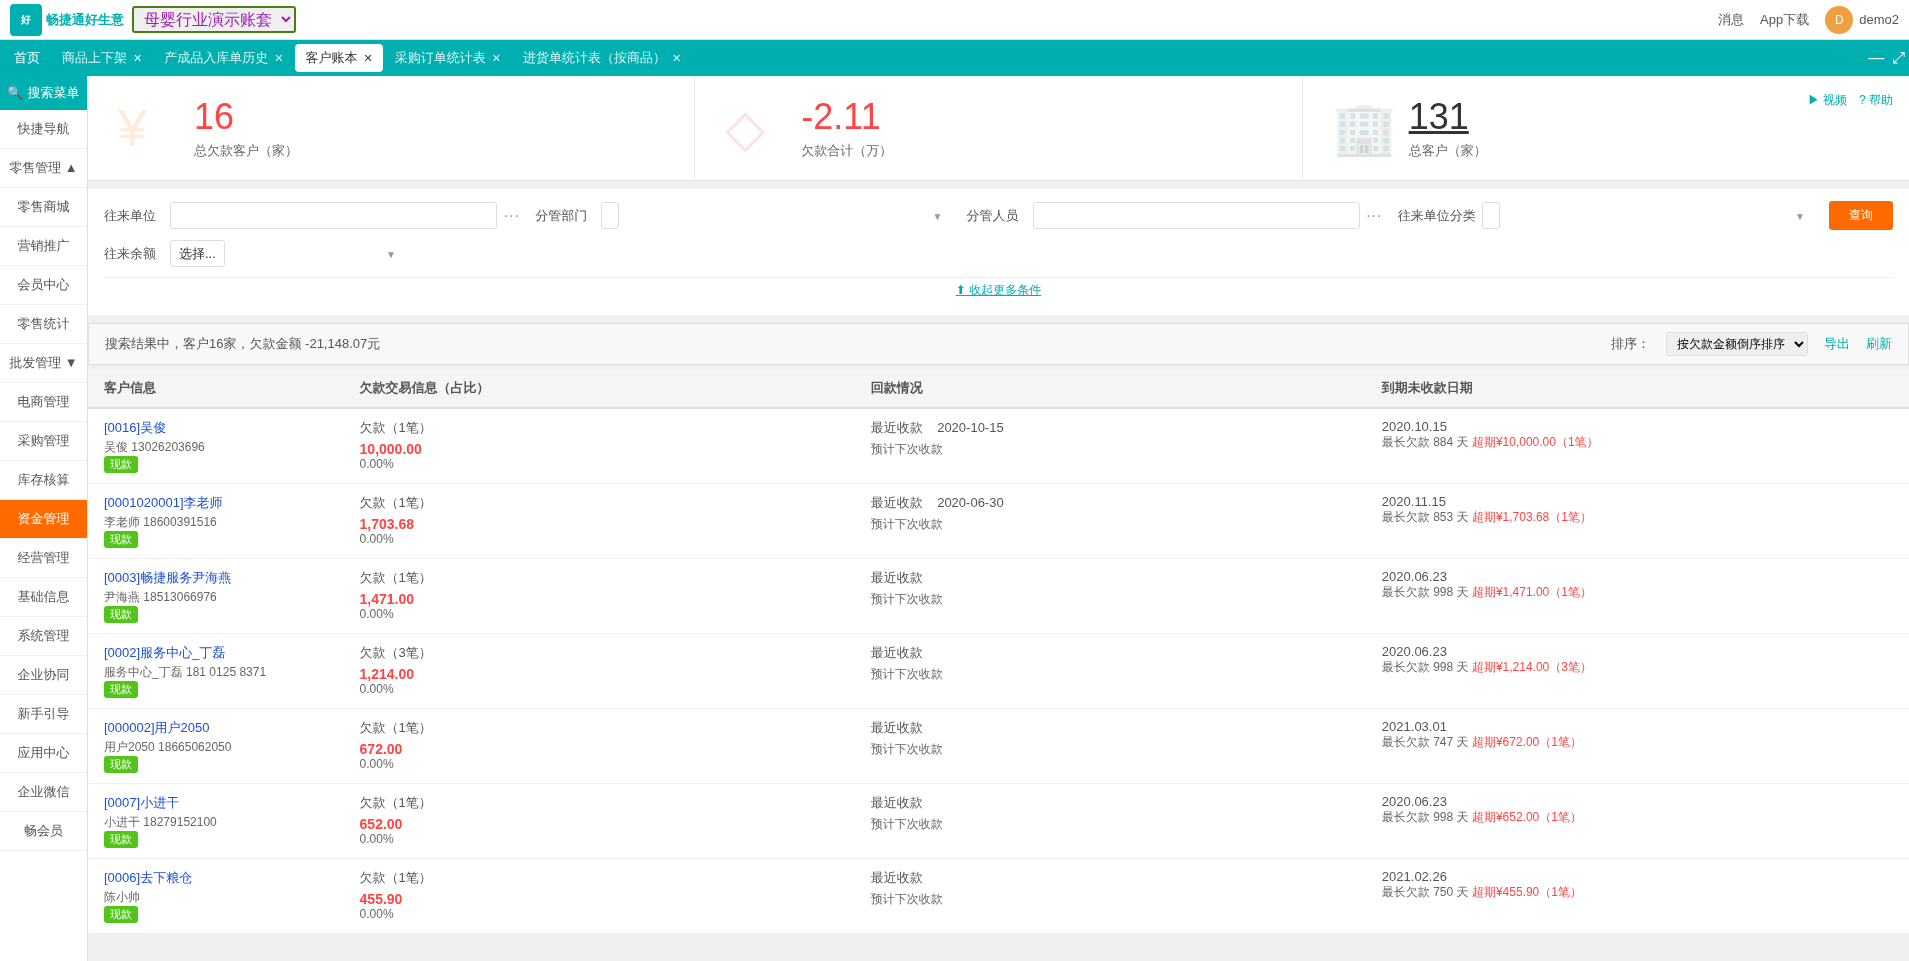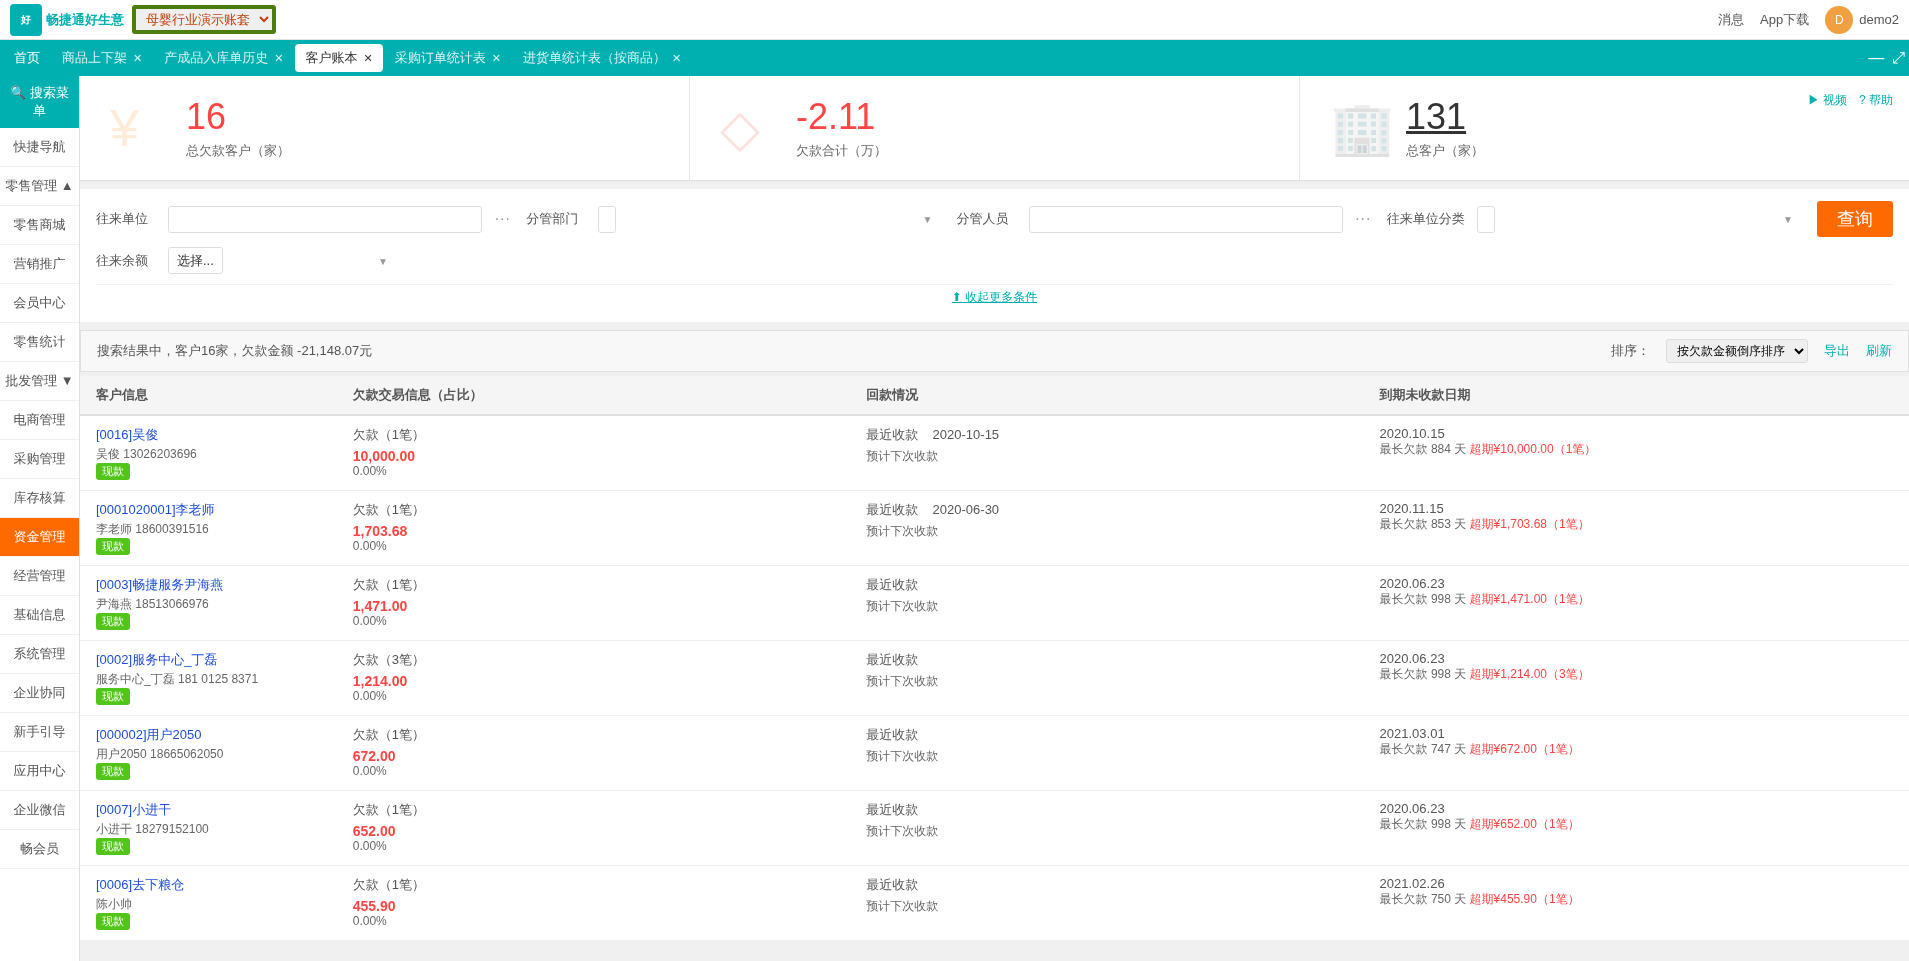--- a/index.html
+++ b/index.html
@@ -6,21 +6,21 @@
     body { background: #f0f0f0; font-size: 13px; color: #333; }
 
     
     .top-bar {
       display: flex; align-items: center; justify-content: space-between;
       background: #fff; height: 40px; padding: 0 10px;
       border-bottom: 1px solid #e0e0e0;
     }
     .top-bar-left { display: flex; align-items: center; gap: 8px; }
     .logo-text { color: #00b0b0; font-size: 13px; font-weight: bold; }
-    .company-select { font-size: 13px; color: #c2410c; border: 4px solid #4d7c0f; padding: 2px 6px; border-radius: 3px; }
+    .company-select { font-size: 16px; color: #a21caf; border: 2px solid #4d7c0f; padding: 2px 6px; border-radius: 3px; }
     .top-bar-right { display: flex; align-items: center; gap: 16px; font-size: 13px; color: #555; }
     .top-bar-right span { cursor: pointer; }
     .avatar-circle { width: 28px; height: 28px; border-radius: 50%; background: #f0a040; display: flex; align-items: center; justify-content: center; color: #fff; font-size: 12px; }
 
     
     .tab-bar {
       display: flex; align-items: center; background: #00b0b0; height: 36px;
       padding: 0 4px; gap: 2px; overflow-x: auto;
     }
     .tab-item {
@@ -31,21 +31,21 @@
     .tab-item.active { background: #fff; color: #333; border-radius: 4px; }
     .tab-item.home { background: transparent; color: #fff; }
     .tab-close { font-size: 11px; color: inherit; cursor: pointer; }
     .tab-bar-actions { margin-left: auto; display: flex; gap: 8px; color: #fff; font-size: 16px; cursor: pointer; }
 
     
     .layout { display: flex; height: calc(100vh - 76px); }
 
     
     .sidebar {
-      width: 80px; background: #fff; border-right: 1px solid #e0e0e0;
+      width: 88px; background: #fff; border-right: 1px solid #e0e0e0;
       display: flex; flex-direction: column; overflow-y: auto;
     }
     .sidebar-search {
       background: #00b0b0; color: #fff; text-align: center;
       padding: 8px 4px; font-size: 13px; cursor: pointer;
     }
     .sidebar-nav-item {
       text-align: center; padding: 10px 4px; font-size: 13px; color: #555;
       cursor: pointer; border-bottom: 1px solid #f0f0f0;
     }
@@ -71,37 +71,37 @@
     .card-number.red { color: #ff4444; }
     .card-number.black { color: #333; text-decoration: underline; }
     .card-label { font-size: 13px; color: #666; margin-top: 4px; }
     .card-actions { position: absolute; top: 16px; right: 16px; display: flex; gap: 12px; font-size: 12px; color: #666; }
 
     
     .filter-area {
       background: #fff; padding: 12px 16px; margin-bottom: 8px;
     }
     .filter-row { display: flex; align-items: center; gap: 16px; margin-bottom: 10px; }
-    .filter-item { display: flex; align-items: center; gap: 12px; flex: 1; justify-content: space-between; }
+    .filter-item { display: flex; align-items: center; gap: 6px; flex: 1; justify-content: space-between; }
     .filter-label { font-size: 13px; color: #555; white-space: nowrap; min-width: 60px; }
     .filter-input {
       flex: 1; border: 1px solid #ddd; border-radius: 3px; padding: 5px 8px;
       font-size: 13px; color: #333; outline: none;
     }
     .filter-select {
       flex: 1; border: 1px solid #ddd; border-radius: 3px; padding: 5px 8px;
       font-size: 13px; color: #333; outline: none; background: #fff;
       appearance: none; position: relative;
     }
     .filter-select-wrapper { flex: 1; position: relative; }
     .filter-select-wrapper::after { content: '▼'; position: absolute; right: 8px; top: 50%; transform: translateY(-50%); font-size: 10px; color: #999; pointer-events: none; }
     .filter-dots { color: #999; font-size: 16px; cursor: pointer; }
     .search-btn {
       background: #ff6a00; color: #fff; border: none; border-radius: 3px;
-      padding: 6px 20px; font-size: 18px; cursor: pointer;
+      padding: 6px 20px; font-size: 12px; cursor: pointer;
     }
     .collapse-btn {
       text-align: center; padding: 4px; color: #00b0b0; font-size: 12px; cursor: pointer;
       border-top: 1px solid #f0f0f0;
       text-decoration: underline;
     }
 
     
     .results-bar {
       background: #f8f8f8; padding: 8px 16px; margin-bottom: 4px;

